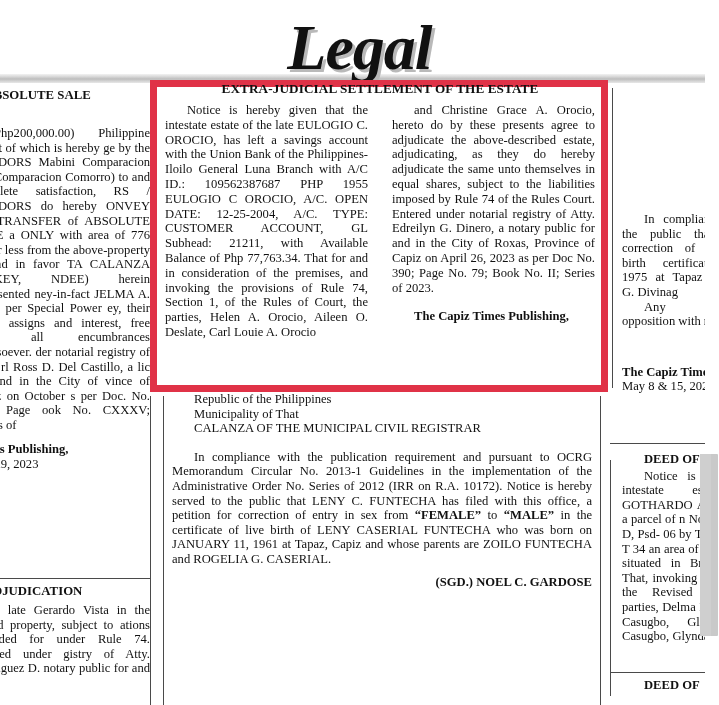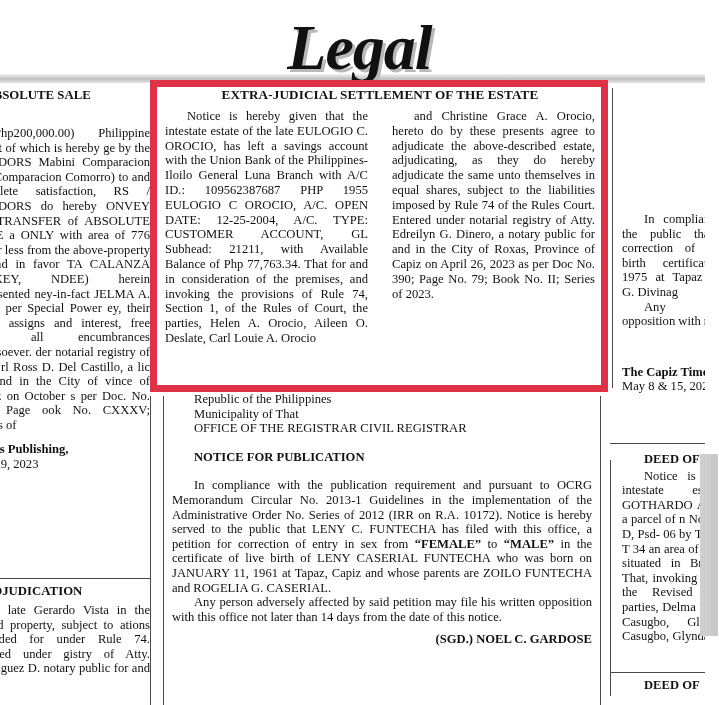--- a/index.html
+++ b/index.html
@@ -50,21 +50,21 @@
     position:absolute;left:150px;top:80px;width:458px;height:312px;
     border:7px solid #e03247;
     background:transparent;
     box-sizing:border-box;
     z-index:4;
   }
   .highlight-inner{
     position:absolute;left:157px;top:87px;width:444px;height:298px;
     background:#ffffff;z-index:2;
   }
-  .hl-content{position:absolute;left:165px;top:87px;width:430px;height:286px;z-index:5;}
+  .hl-content{position:absolute;left:165px;top:81px;width:430px;height:286px;z-index:5;}
   .hl-cols{display:flex;gap:24px;}
   .hl-col{width:207px;font-size:12.6px;line-height:14.8px;text-align:justify;}
   .hl-col p{margin:0;text-indent:22px;}
   .hl-title{font-weight:bold;text-align:center;font-size:13.2px;margin:0 0 6px 0;
             letter-spacing:.1px;}
 
   
   .scrollbar-track{position:absolute;right:0;top:0;width:14px;height:705px;background:#ffffff;}
   .scrollbar-thumb{position:absolute;right:1px;top:454px;width:11px;height:182px;
                    background:#c9c9c9;border-radius:1px;}
@@ -97,24 +97,22 @@
 
   <div class="vrule" style="left:163px;top:396px;height:309px;"></div>
   <div class="vrule" style="left:150px;top:396px;height:309px;"></div>
   <div class="vrule" style="left:600px;top:396px;height:309px;"></div>
   <div class="vrule" style="left:612px;top:88px;height:300px;"></div>
   <div class="vrule" style="left:610px;top:460px;height:236px;"></div>
 
   <div class="col" style="left:172px;top:392px;width:420px;">
     <p class="centerline">Republic of the Philippines</p>
     <p class="centerline">Municipality of That</p>
-    <p class="centerline">OFFICE OF THE REGISTRAR CIVIL REGISTRAR</p>
-    <p class="centerline b" style="margin-top:14px;">NOTICE FOR PUBLICATION</p>
+    <p class="centerline">CALANZA OF THE MUNICIPAL CIVIL REGISTRAR</p>
     <p style="margin-top:14px;"><span>In compliance with the publication requirement and pursuant to OCRG Memorandum Circular No. 2013-1 Guidelines in the implementation of the Administrative Order No. Series of 2012 (IRR on R.A. 10172). Notice is hereby served to the public that LENY C. FUNTECHA has filed with this office, a petition for correction of entry in sex from </span><span class="b">“FEMALE”</span><span> to </span><span class="b">“MALE”</span><span> in the certificate of live birth of LENY CASERIAL FUNTECHA who was born on JANUARY 11, 1961 at Tapaz, Capiz and whose parents are ZOILO FUNTECHA and ROGELIA G. CASERIAL.</span></p>
-    <p>Any person adversely affected by said petition may file his written opposition with this office not later than 14 days from the date of this notice.</p>
     <p class="rt" style="margin-top:8px;">(SGD.) NOEL C. GARDOSE</p>
   </div>
 
   <div class="col" style="left:622px;top:212px;width:118px;">
     <p>In compliance to the public that for correction of d the birth certificat 18, 1975 at Tapaz Linda G. Divinag</p>
     <p>Any person opposition with notice.</p>
     <p class="noind sig" style="margin-top:36px;">The Capiz Times</p>
     <p class="noind">May 8 &amp; 15, 2023</p>
   </div>
 
@@ -134,20 +132,21 @@
   <div class="highlight-box" style="border-color: rgb(224, 50, 71);"></div>
 
   <div class="hl-content">
     <div class="hl-title">EXTRA-JUDICIAL SETTLEMENT OF THE ESTATE</div>
     <div class="hl-cols">
       <div class="hl-col">
         <p>Notice is hereby given that the intestate estate of the late EULOGIO C. OROCIO, has left a savings account with the Union Bank of the Philippines-Iloilo General Luna Branch with A/C ID.: 109562387687 PHP 1955 EULOGIO C OROCIO, A/C. OPEN DATE: 12-25-2004, A/C. TYPE: CUSTOMER ACCOUNT, GL Subhead: 21211, with Available Balance of Php 77,763.34. That for and in consideration of the premises, and invoking the provisions of Rule 74, Section 1, of the Rules of Court, the parties, Helen A. Orocio, Aileen O. Deslate, Carl Louie A. Orocio</p>
       </div>
       <div class="hl-col">
         <p>and Christine Grace A. Orocio, hereto do by these presents agree to adjudicate the above-described estate, adjudicating, as they do hereby adjudicate the same unto themselves in equal shares, subject to the liabilities imposed by Rule 74 of the Rules Court. Entered under notarial registry of Atty. Edreilyn G. Dinero, a notary public for and in the City of Roxas, Province of Capiz on April 26, 2023 as per Doc No. 390; Page No. 79; Book No. II; Series of 2023.</p>
+        <p class="noind b" style="margin-top:14px;">The Capiz Times Publishing,</p>
       </div>
     </div>
   </div>
 
   <div class="scrollbar-track">
     <div class="scrollbar-thumb"></div>
   </div>
   <div class="mini-scroll"></div>
 
 </div>

